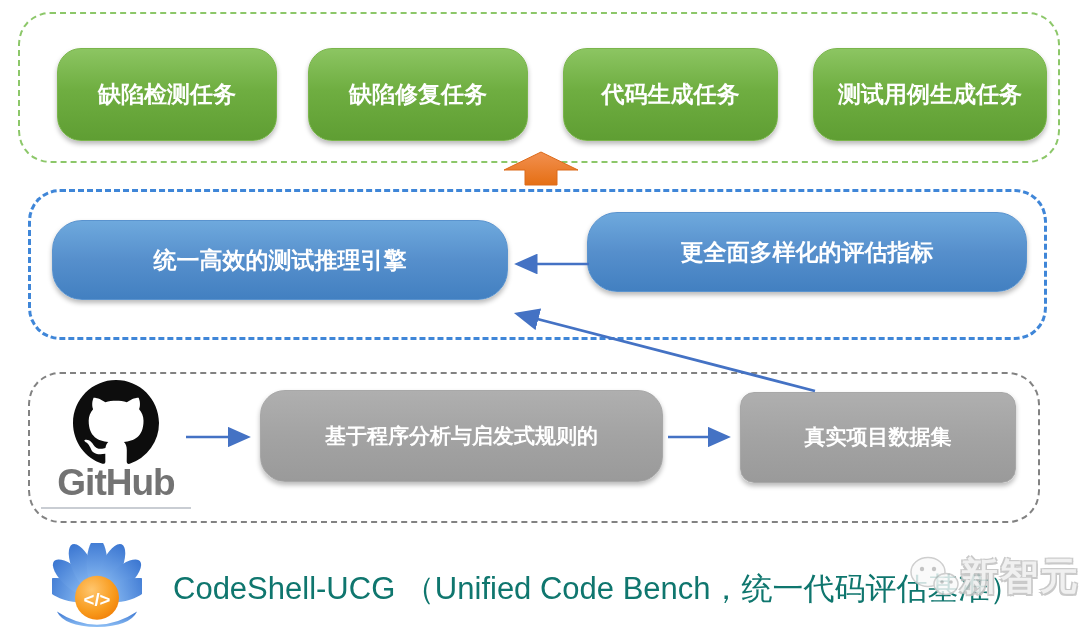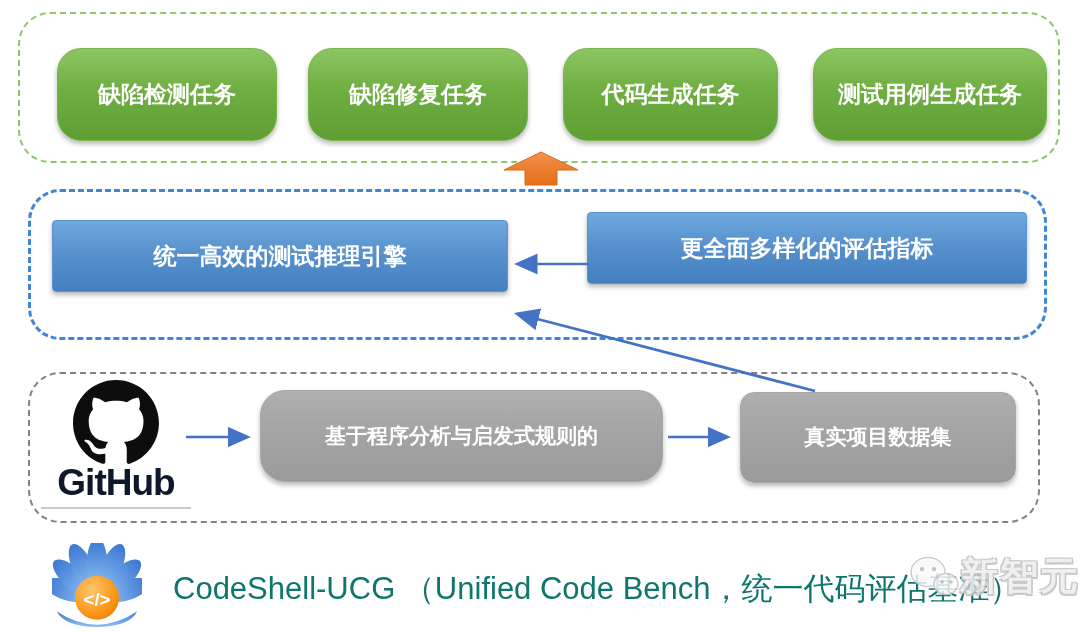--- a/index.html
+++ b/index.html
@@ -22,40 +22,40 @@
   .task{
     top:48px;height:93px;border-radius:24px;font-size:23px;
     background:linear-gradient(180deg,#8CC562 0%,#6FAE41 45%,#5F9E33 100%);
     border:1.5px solid #7AB54C;
   }
   .task.t1{left:57px;width:220px;}
   .task.t2{left:308px;width:220px;align-items:center;}
   .task.t3{left:563px;width:215px;align-items:center;}
   .task.t4{left:813px;width:234px;align-items:center;}
   .bluebox{
-    height:72px;border-radius:4px;font-size:23px;
+    height:80px;border-radius:30px;font-size:23px;
     background:linear-gradient(180deg,#6EA9DD 0%,#568FCC 50%,#4280C1 100%);
     border:1.5px solid #5A93CE;
   }
   .bluebox.engine{left:52px;top:220px;width:456px;}
   .bluebox.metrics{left:587px;top:212px;width:440px;}
   .graybox{
     border-radius:14px;font-size:21px;line-height:1.35;
     background:linear-gradient(180deg,#AFAFAF 0%,#A3A3A3 50%,#9A9A9A 100%);
     border:1.5px solid #A8A8A8;
   }
   .graybox.pipeline{left:260px;top:390px;width:403px;height:92px;flex-direction:column;border-radius:25px;}
   .graybox.dataset{left:740px;top:392px;width:276px;height:91px;}
   .graybox .ln{display:block;}
 
   
   .github{position:absolute;left:38px;top:380px;width:156px;height:138px;text-align:center;}
   .github .mark{display:block;margin:0 auto;}
   .github .gh-label{
-    display:block;margin-top:-4px;font-size:37px;font-weight:bold;color:#0f172a;
+    display:block;margin-top:-4px;font-size:37px;font-weight:bold;color:#737373;
     letter-spacing:-1px;
   }
   .github .underline{height:2px;background:#c9cdd3;width:150px;margin:3px auto 0;}
 
   
   svg.arrows{position:absolute;left:0;top:0;pointer-events:none;}
 
   
   .uparrow{position:absolute;left:503px;top:151px;}
 

